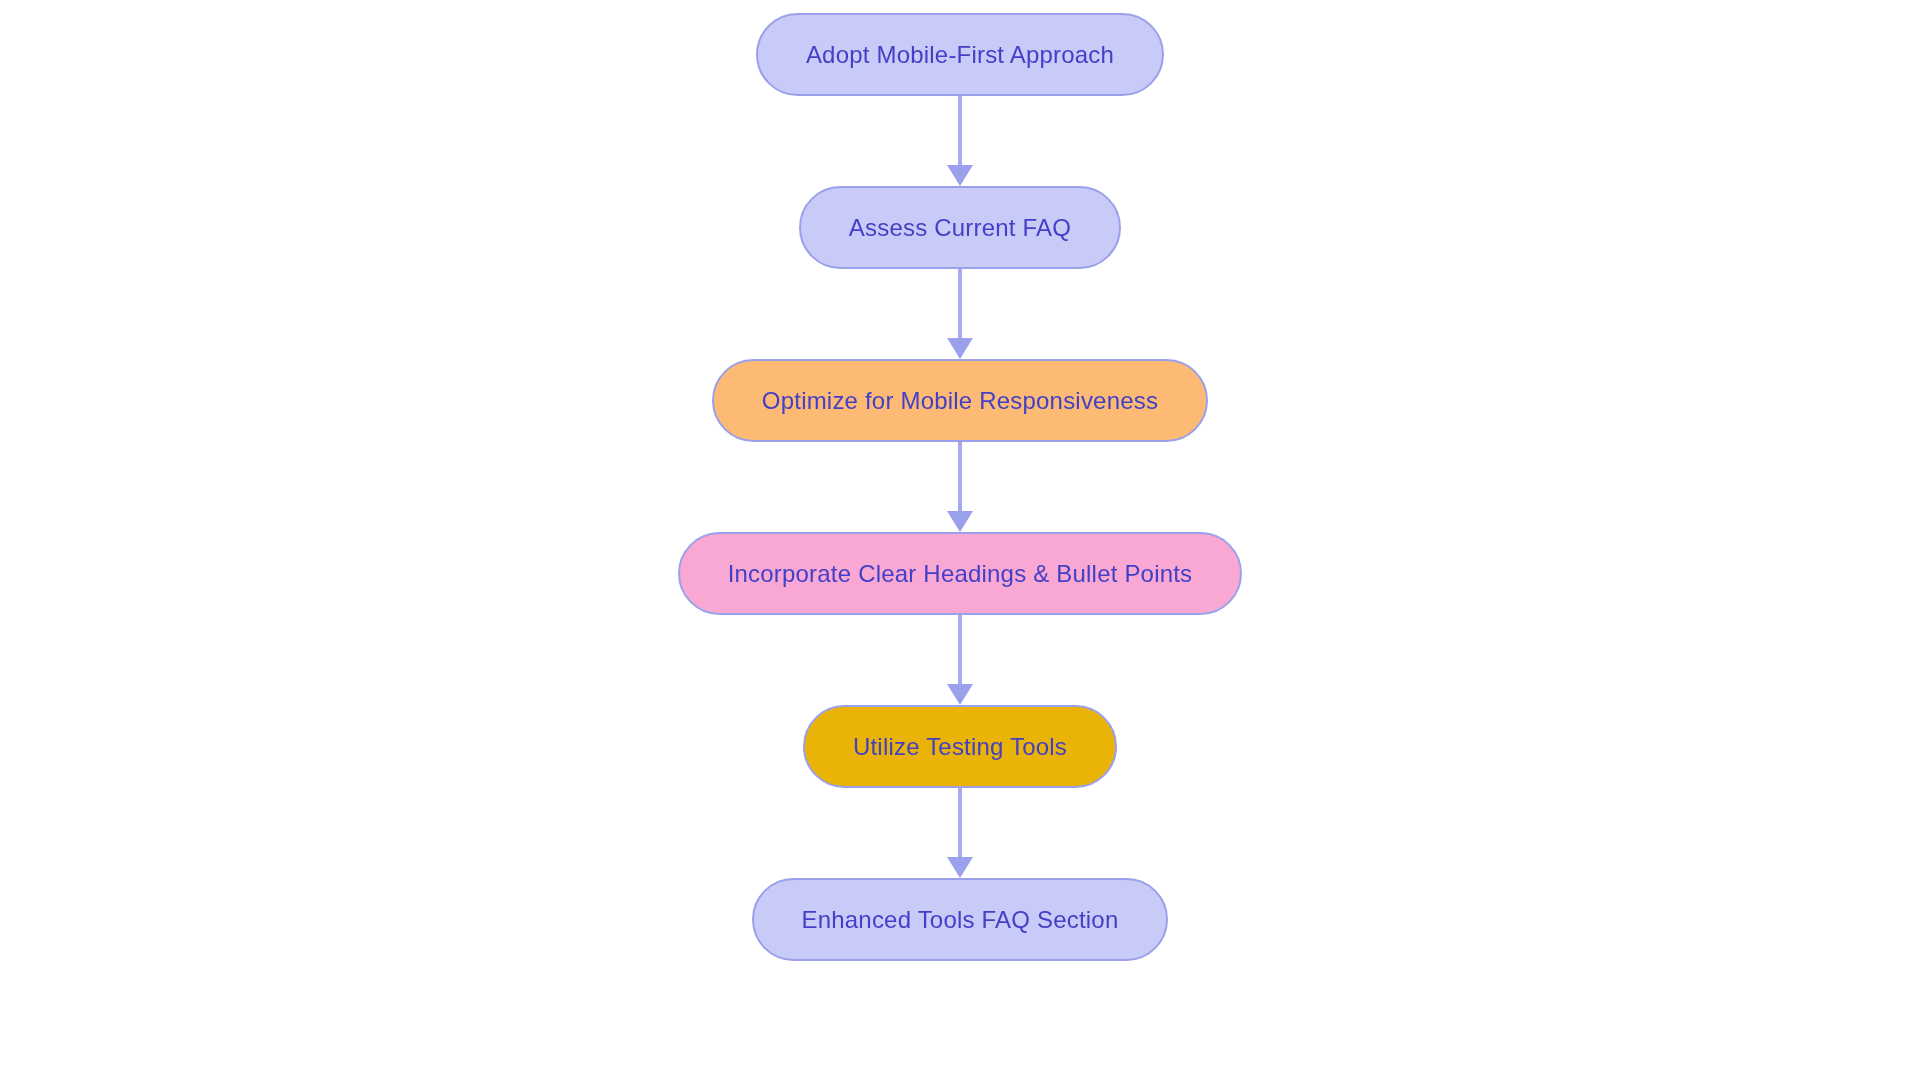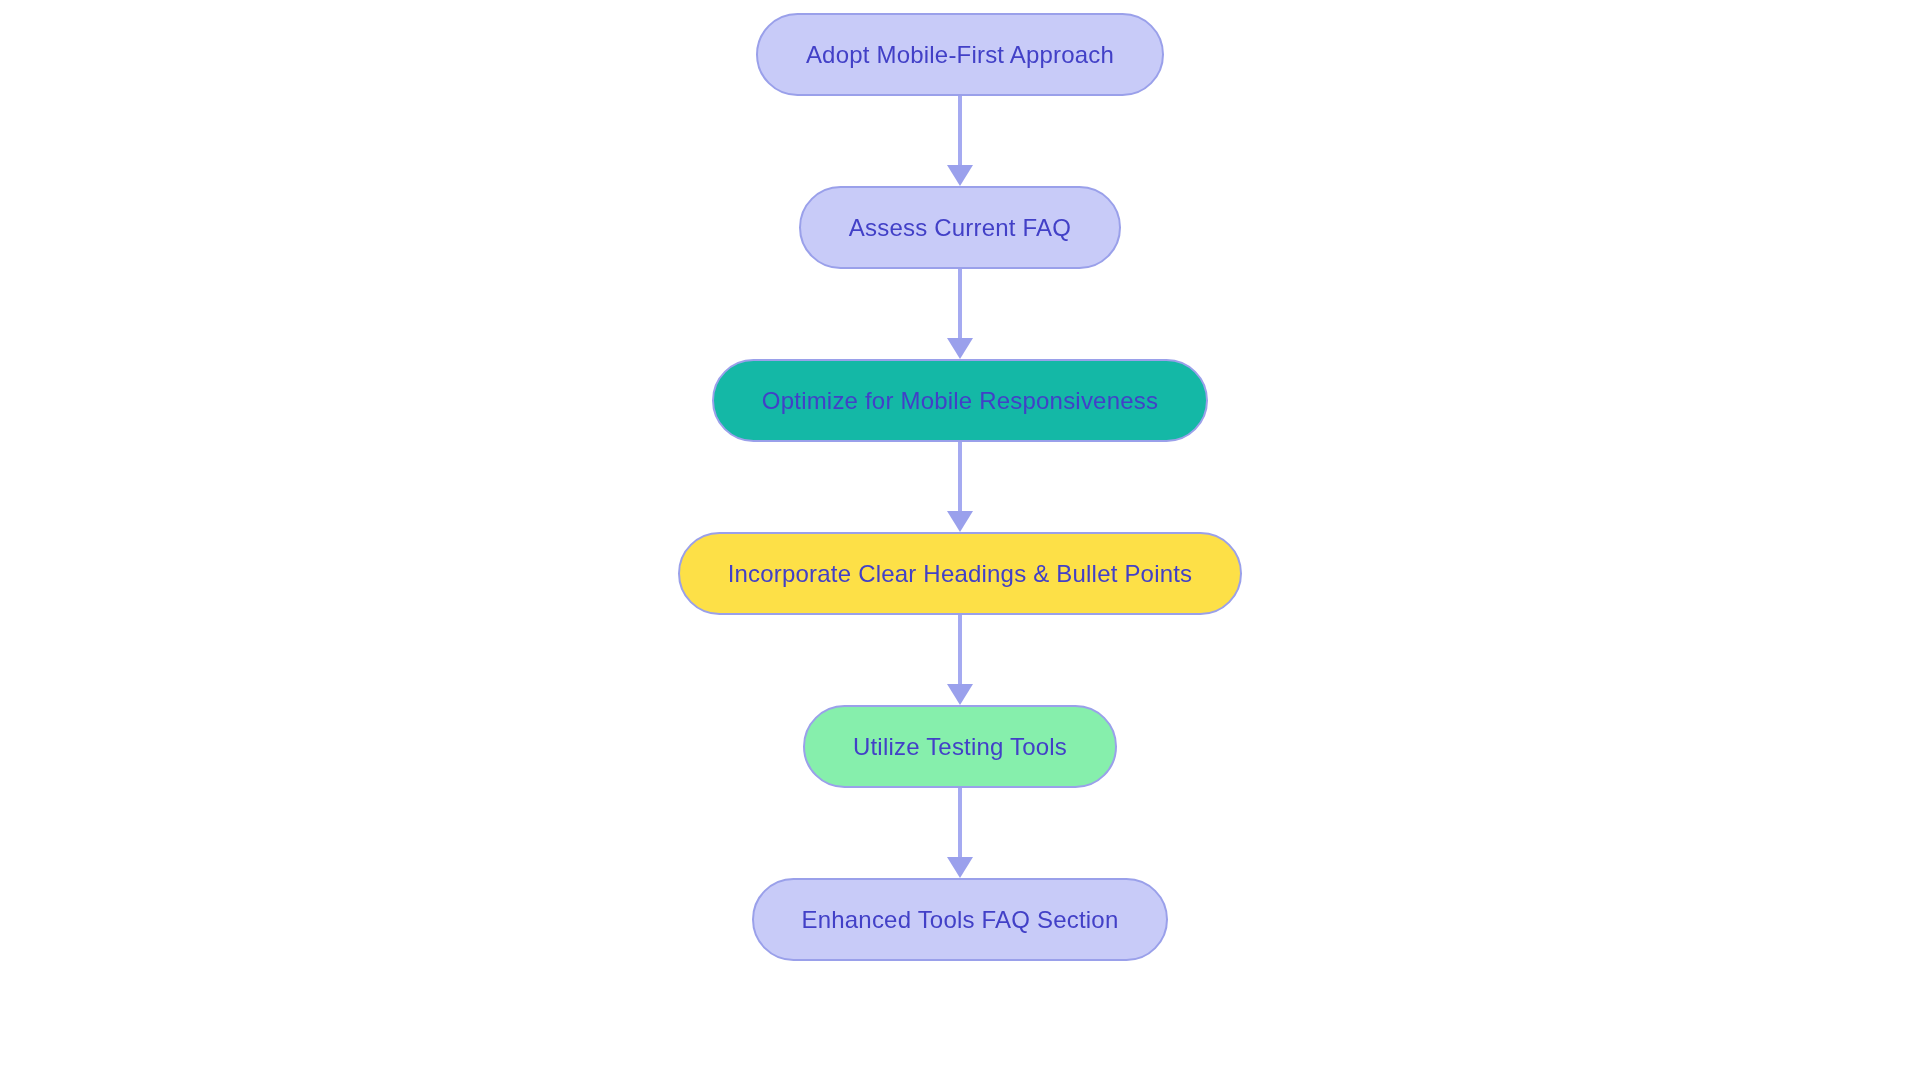--- a/index.html
+++ b/index.html
@@ -78,35 +78,35 @@
         <div class="arrow-line" style="background: rgb(165, 170, 241);"></div>
         <div class="arrow-head" style="border-top-color: rgb(154, 160, 236);"></div>
       </div>
       <div class="flow-node" style="background: rgb(200, 203, 248); border: 2px solid rgb(154, 160, 234); color: rgb(66, 64, 199); justify-content: center;">
         <span class="node-label">Assess Current FAQ</span>
       </div>
       <div class="arrow-connector">
         <div class="arrow-line" style="background: rgb(165, 170, 241);"></div>
         <div class="arrow-head" style="border-top-color: rgb(154, 160, 236);"></div>
       </div>
-      <div class="flow-node" style="background: #14b8a6; border: 2px solid rgb(154, 160, 234); color: rgb(66, 64, 199); justify-content: center;">
+      <div class="flow-node" style="background: #fdba74; border: 2px solid rgb(154, 160, 234); color: rgb(66, 64, 199); justify-content: center;">
         <span class="node-label">Optimize for Mobile Responsiveness</span>
       </div>
       <div class="arrow-connector">
         <div class="arrow-line" style="background: rgb(165, 170, 241);"></div>
         <div class="arrow-head" style="border-top-color: rgb(154, 160, 236);"></div>
       </div>
-      <div class="flow-node" style="background: #fde047; border: 2px solid rgb(154, 160, 234); color: rgb(66, 64, 199);">
+      <div class="flow-node" style="background: #f9a8d4; border: 2px solid rgb(154, 160, 234); color: rgb(66, 64, 199);">
         <span class="node-label">Incorporate Clear Headings &amp; Bullet Points</span>
       </div>
       <div class="arrow-connector">
         <div class="arrow-line" style="background: rgb(165, 170, 241);"></div>
         <div class="arrow-head" style="border-top-color: rgb(154, 160, 236);"></div>
       </div>
-      <div class="flow-node" style="background: #86efac; border: 2px solid rgb(154, 160, 234); color: rgb(66, 64, 199); justify-content: center;">
+      <div class="flow-node" style="background: #eab308; border: 2px solid rgb(154, 160, 234); color: rgb(66, 64, 199); justify-content: center;">
         <span class="node-label">Utilize Testing Tools</span>
       </div>
       <div class="arrow-connector">
         <div class="arrow-line" style="background: rgb(165, 170, 241);"></div>
         <div class="arrow-head" style="border-top-color: rgb(154, 160, 236);"></div>
       </div>
       <div class="flow-node" style="background: rgb(200, 203, 248); border: 2px solid rgb(154, 160, 234); color: rgb(66, 64, 199);">
         <span class="node-label">Enhanced Tools FAQ Section</span>
       </div>
     </div>

